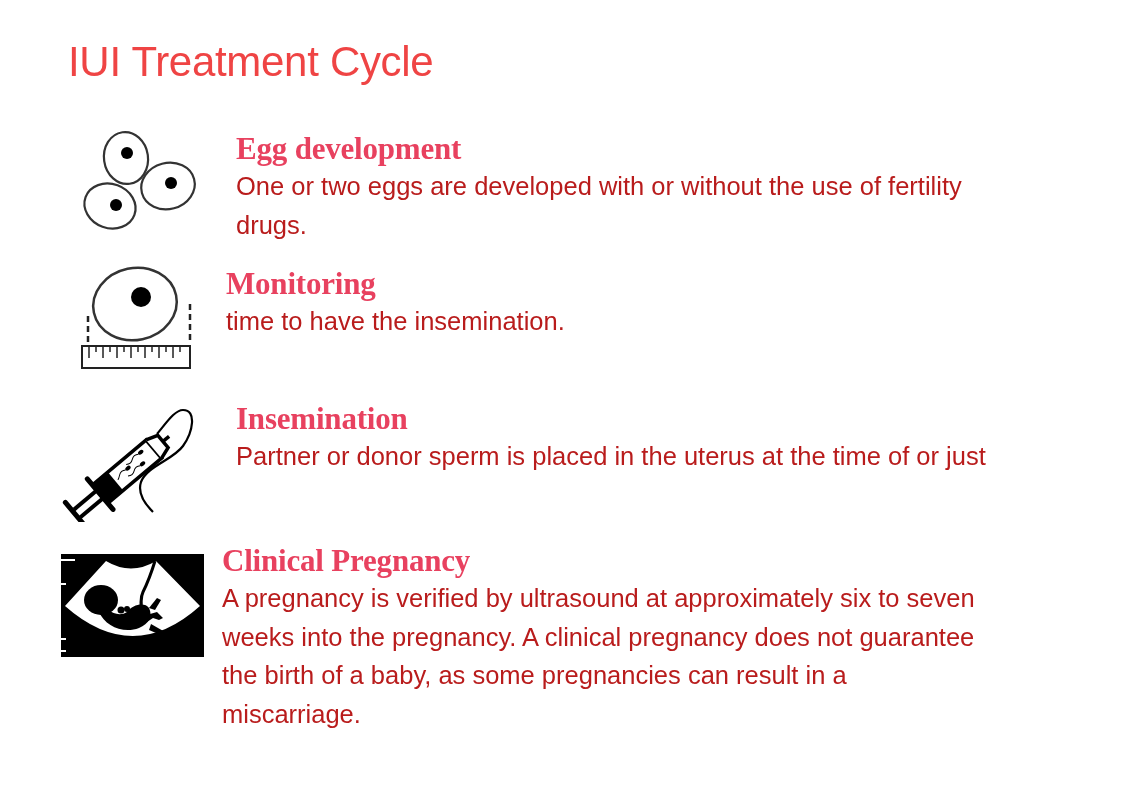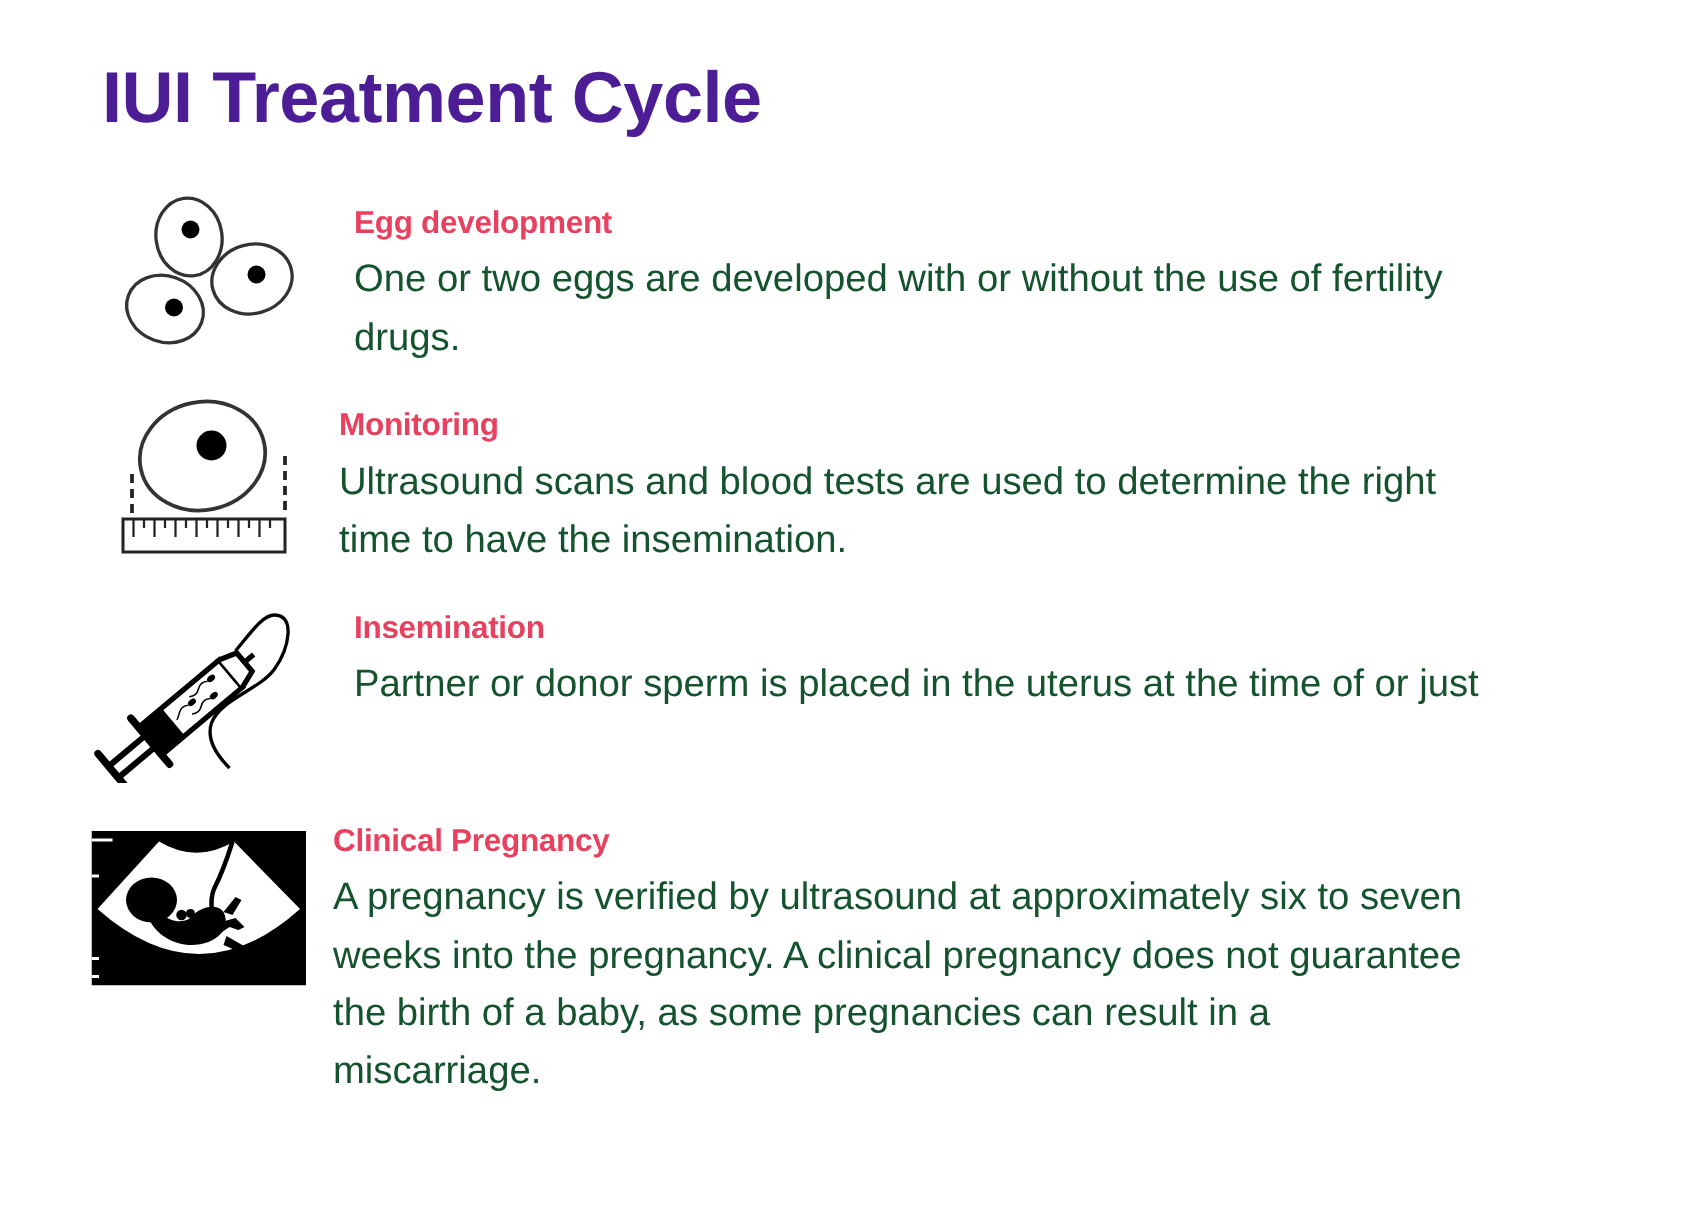--- a/index.html
+++ b/index.html
@@ -1,24 +1,24 @@
 <!DOCTYPE html>
 <html><head>
   <meta charset="utf-8">
   <style>
     html, body { margin: 0; padding: 0; background: #ffffff; }
     body { width: 1129px; height: 810px; position: relative; overflow: hidden;
            font-family: "Liberation Sans", "DejaVu Sans", sans-serif; color: #111111; }
-    .title { position: absolute; left: 68px; top: 38px; font-size: 48px; font-weight: bold;
-             color: #4c1d95; letter-spacing: -0.3px; margin: 0; }
+    .title { position: absolute; left: 68px; top: 38px; font-size: 42px; font-weight: normal;
+             color: #ef4444; letter-spacing: -0.3px; margin: 0; }
     .step { position: absolute; left: 0; width: 1129px; }
     .icon { position: absolute; }
     .text { position: absolute; }
-    .heading { font-size: 21px; font-weight: bold; color: #e8415f; margin: 0; line-height: 36px; letter-spacing: -0.2px; }
-    .desc { font-size: 25.5px; line-height: 38.5px; margin: 0; color: #14532d; }
+    .heading { font-size: 31px; font-weight: bold; color: #e8415f; margin: 0; line-height: 36px; letter-spacing: -0.2px; font-family: Liberation Serif, serif; }
+    .desc { font-size: 25.5px; line-height: 38.5px; margin: 0; color: #b91c1c; }
     .line { display: block; white-space: nowrap; }
   </style>
 </head>
 <body>
 
 <h1 class="title">IUI Treatment Cycle</h1>
 
 <div class="step">
   <svg class="icon" style="left:72px;top:128px" width="130" height="105" viewBox="0 0 130 105">
     <g fill="none" stroke="#333" stroke-width="2.2">
@@ -59,21 +59,20 @@
         <line x1="74" y1="84" x2="74" y2="90"></line>
       <line x1="81" y1="84" x2="81" y2="96"></line>
         <line x1="88" y1="84" x2="88" y2="90"></line>
       <line x1="95" y1="84" x2="95" y2="96"></line>
         <line x1="102" y1="84" x2="102" y2="90"></line>
     </g>
   </svg>
   <div class="text" style="left:226px;top:266px">
     <h2 class="heading">Monitoring</h2>
     <p class="desc">
-      <span class="line">Ultrasound scans and blood tests are used to determine the right</span>
       <span class="line">time to have the insemination.</span>
     </p>
   </div>
 </div>
 
 <div class="step">
   <svg class="icon" style="left:55px;top:402px" width="145" height="120" viewBox="0 0 145 120">
 
     <path d="M102 32 C 112 20, 120 8, 128 8 C 142 8, 138 30, 128 44 C 118 58, 92 64, 86 80 C 82 92, 92 104, 98 110" fill="none" stroke="#000" stroke-width="2.2"></path>
 

